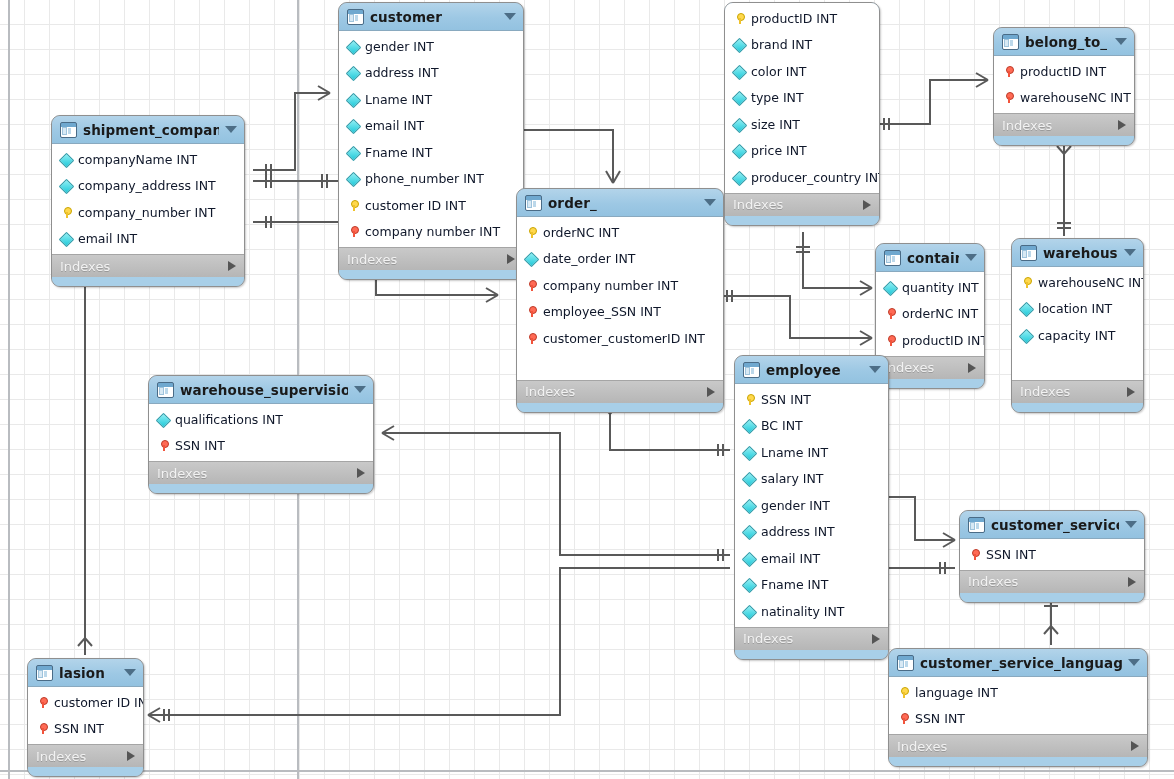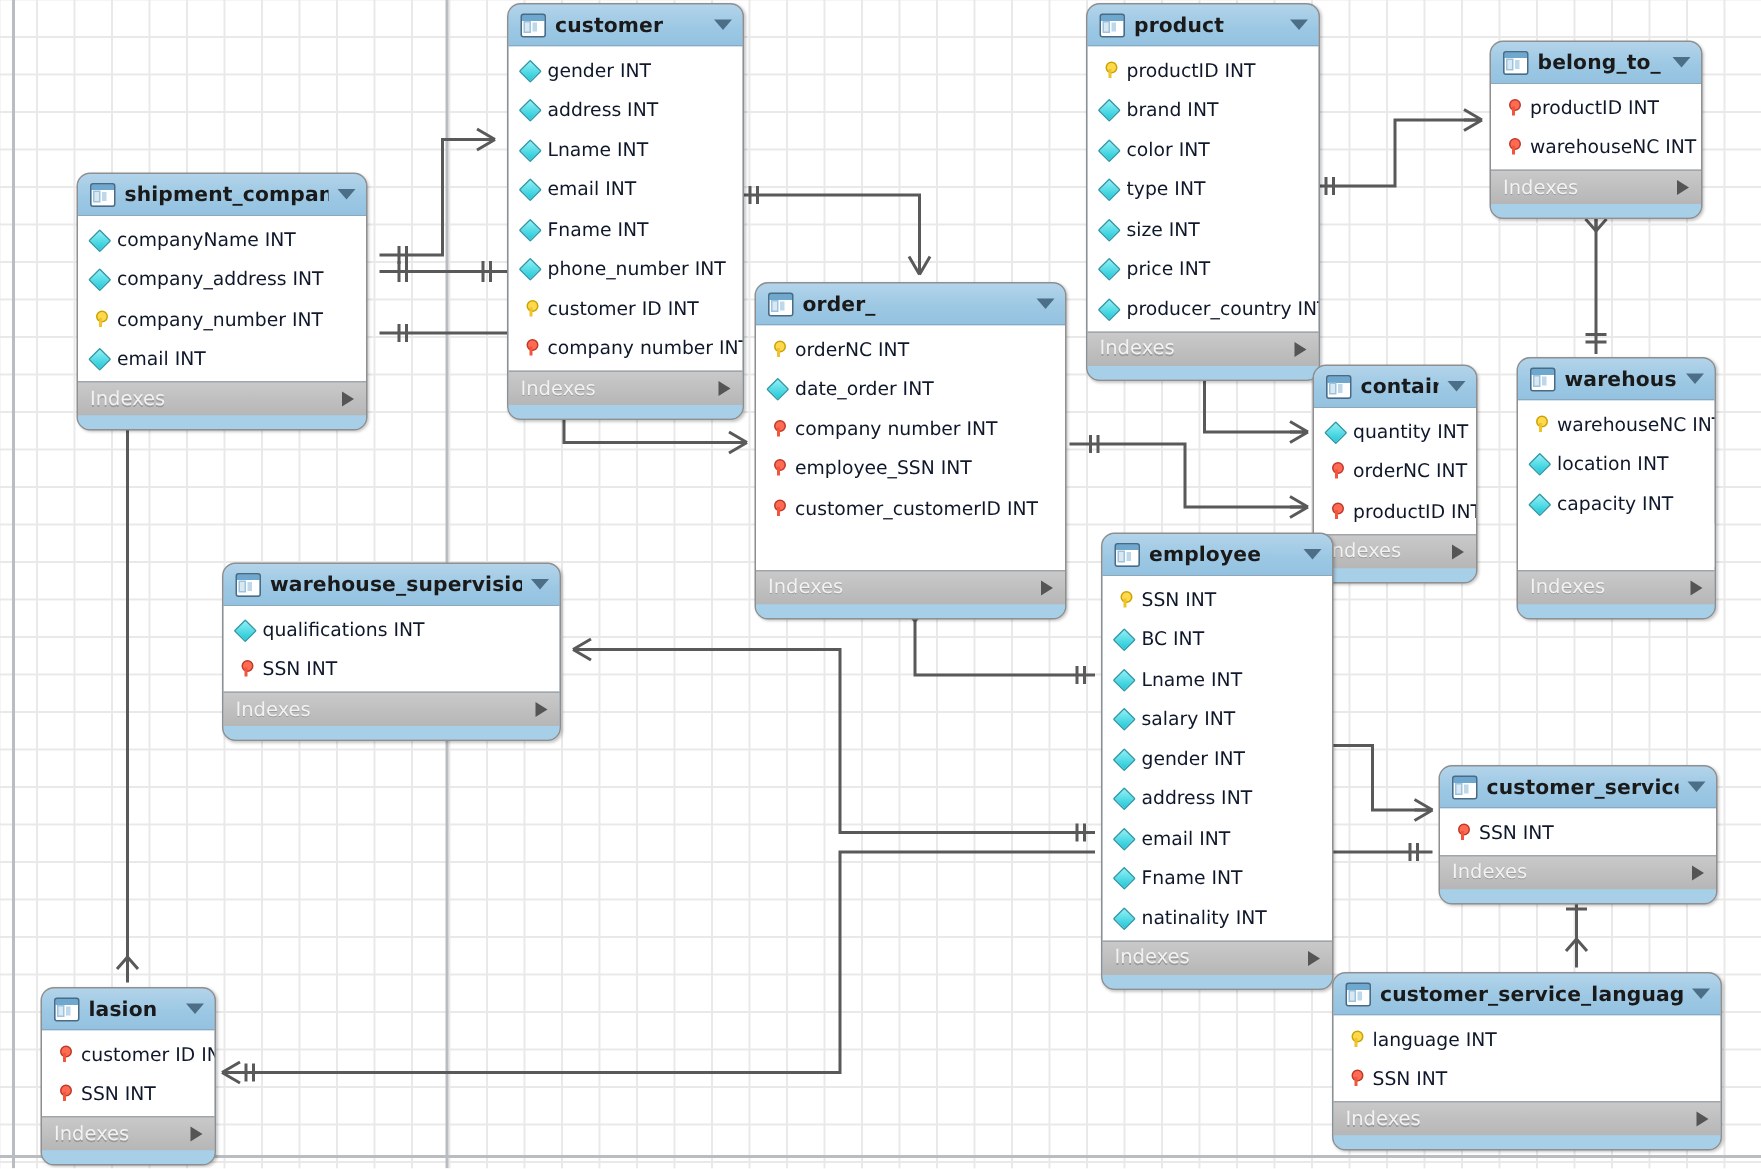--- a/index.html
+++ b/index.html
@@ -191,21 +191,21 @@
       <path d="M148,715 L160,708 M148,715 L160,722 M148,715 L160,715"></path>
       <path d="M164,709 L164,721 M169,709 L169,721"></path>
     </g>
     <g>
       <path d="M85,282 L85,655"></path>
       <path d="M78,646 L85,638 L92,646 M85,638 L85,646"></path>
     </g>
   </svg>
 
   <div id="tables-layer">
-      <div class="tbl" style="left: 338px; top: 2px; width: 158px;">
+      <div class="tbl" style="left: 338px; top: 2px; width: 186px;">
         <div class="hdr">
           <span class="tico"></span>
           <span class="tname">customer</span>
           <span class="caret"></span>
         </div>
         <div class="cols">
           <div class="col">
             <span class="kic diamond"></span>
             <span>gender INT</span>
           </div>
@@ -267,21 +267,21 @@
             <span class="kic diamond"></span>
             <span>email INT</span>
           </div>
         </div>
         <div class="idx">
           <span class="lbl">Indexes</span>
           <span class="arrow"></span>
         </div>
         <div class="foot"></div>
       </div>
-      <div class="tbl" style="left: 503px; top: 188px; width: 208px;">
+      <div class="tbl" style="left: 516px; top: 188px; width: 208px;">
         <div class="hdr">
           <span class="tico"></span>
           <span class="tname">order_</span>
           <span class="caret"></span>
         </div>
         <div class="cols">
           <div class="col">
             <span class="kic pk"></span>
             <span>orderNC INT</span>
           </div>
@@ -303,25 +303,20 @@
           </div>
           <div class="spacer" style="height: 26px;"></div>
         </div>
         <div class="idx">
           <span class="lbl">Indexes</span>
           <span class="arrow"></span>
         </div>
         <div class="foot"></div>
       </div>
       <div class="tbl" style="left: 724px; top: 2px; width: 156px;">
-        <div class="hdr">
-          <span class="tico"></span>
-          <span class="tname">product</span>
-          <span class="caret"></span>
-        </div>
         <div class="cols">
           <div class="col">
             <span class="kic pk"></span>
             <span>productID INT</span>
           </div>
           <div class="col">
             <span class="kic diamond"></span>
             <span>brand INT</span>
           </div>
           <div class="col">

